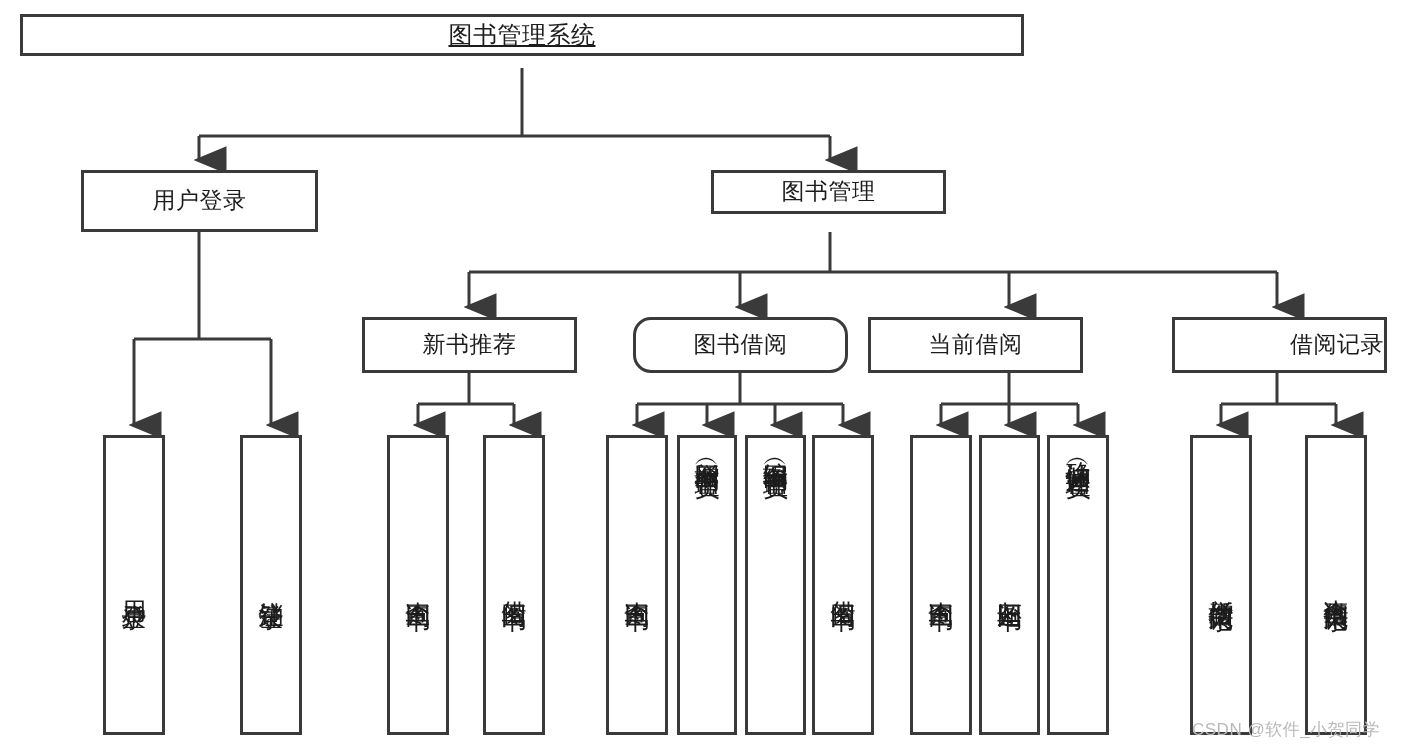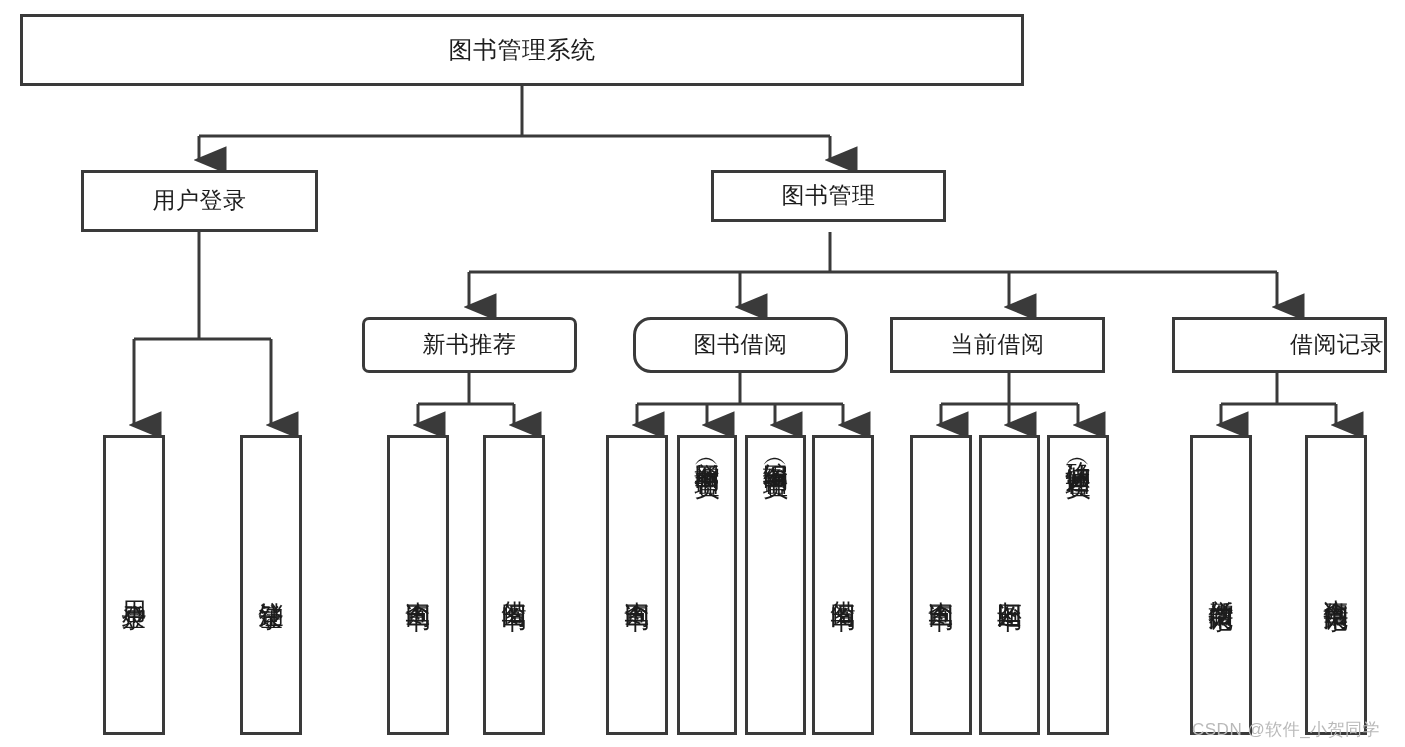--- a/index.html
+++ b/index.html
@@ -125,38 +125,38 @@
       <path d="M 1009 404 L 1009 425" marker-end="url(#arrow)"></path>
       <path d="M 1078 404 L 1078 425" marker-end="url(#arrow)"></path>
 
       <path d="M 1277 373 L 1277 404"></path>
       <path d="M 1221 404 L 1336 404"></path>
       <path d="M 1221 404 L 1221 425" marker-end="url(#arrow)"></path>
       <path d="M 1336 404 L 1336 425" marker-end="url(#arrow)"></path>
     </g>
   </svg>
 
-  <div class="node h-node root" style="left:20px; top:14px; width:1004px; height:72px;">
+  <div class="node h-node root" style="left:20px; top:14px; width:1004px; height:42px;text-decoration:underline;">
     <span class="lbl">图书管理系统</span>
   </div>
 
   <div class="node h-node" style="left:81px; top:170px; width:237px; height:62px;">
     <span class="lbl">用户登录</span>
   </div>
-  <div class="node h-node" style="left:711px; top:170px; width:235px; height:52px;">
+  <div class="node h-node" style="left:711px; top:170px; width:235px; height:44px;">
     <span class="lbl">图书管理</span>
   </div>
 
-  <div class="node h-node" style="left:362px; top:317px; width:215px; height:56px;border-radius:7px;">
+  <div class="node h-node" style="left:362px; top:317px; width:215px; height:56px;">
     <span class="lbl">新书推荐</span>
   </div>
   <div class="node h-node" style="left:633px; top:317px; width:215px; height:56px;border-radius:18px;">
     <span class="lbl">图书借阅</span>
   </div>
-  <div class="node h-node" style="left:890px; top:317px; width:215px; height:56px;">
+  <div class="node h-node" style="left:868px; top:317px; width:215px; height:56px;">
     <span class="lbl">当前借阅</span>
   </div>
   <div class="node h-node" style="left:1172px; top:317px; width:215px; height:56px;justify-content:flex-end;">
     <span class="lbl">借阅记录</span>
   </div>
 
   <div class="node v-node centered" style="left:103px; top:435px; width:62px; height:300px;">
     <span class="lbl">用户登录</span>
   </div>
   <div class="node v-node centered" style="left:240px; top:435px; width:62px; height:300px;">

